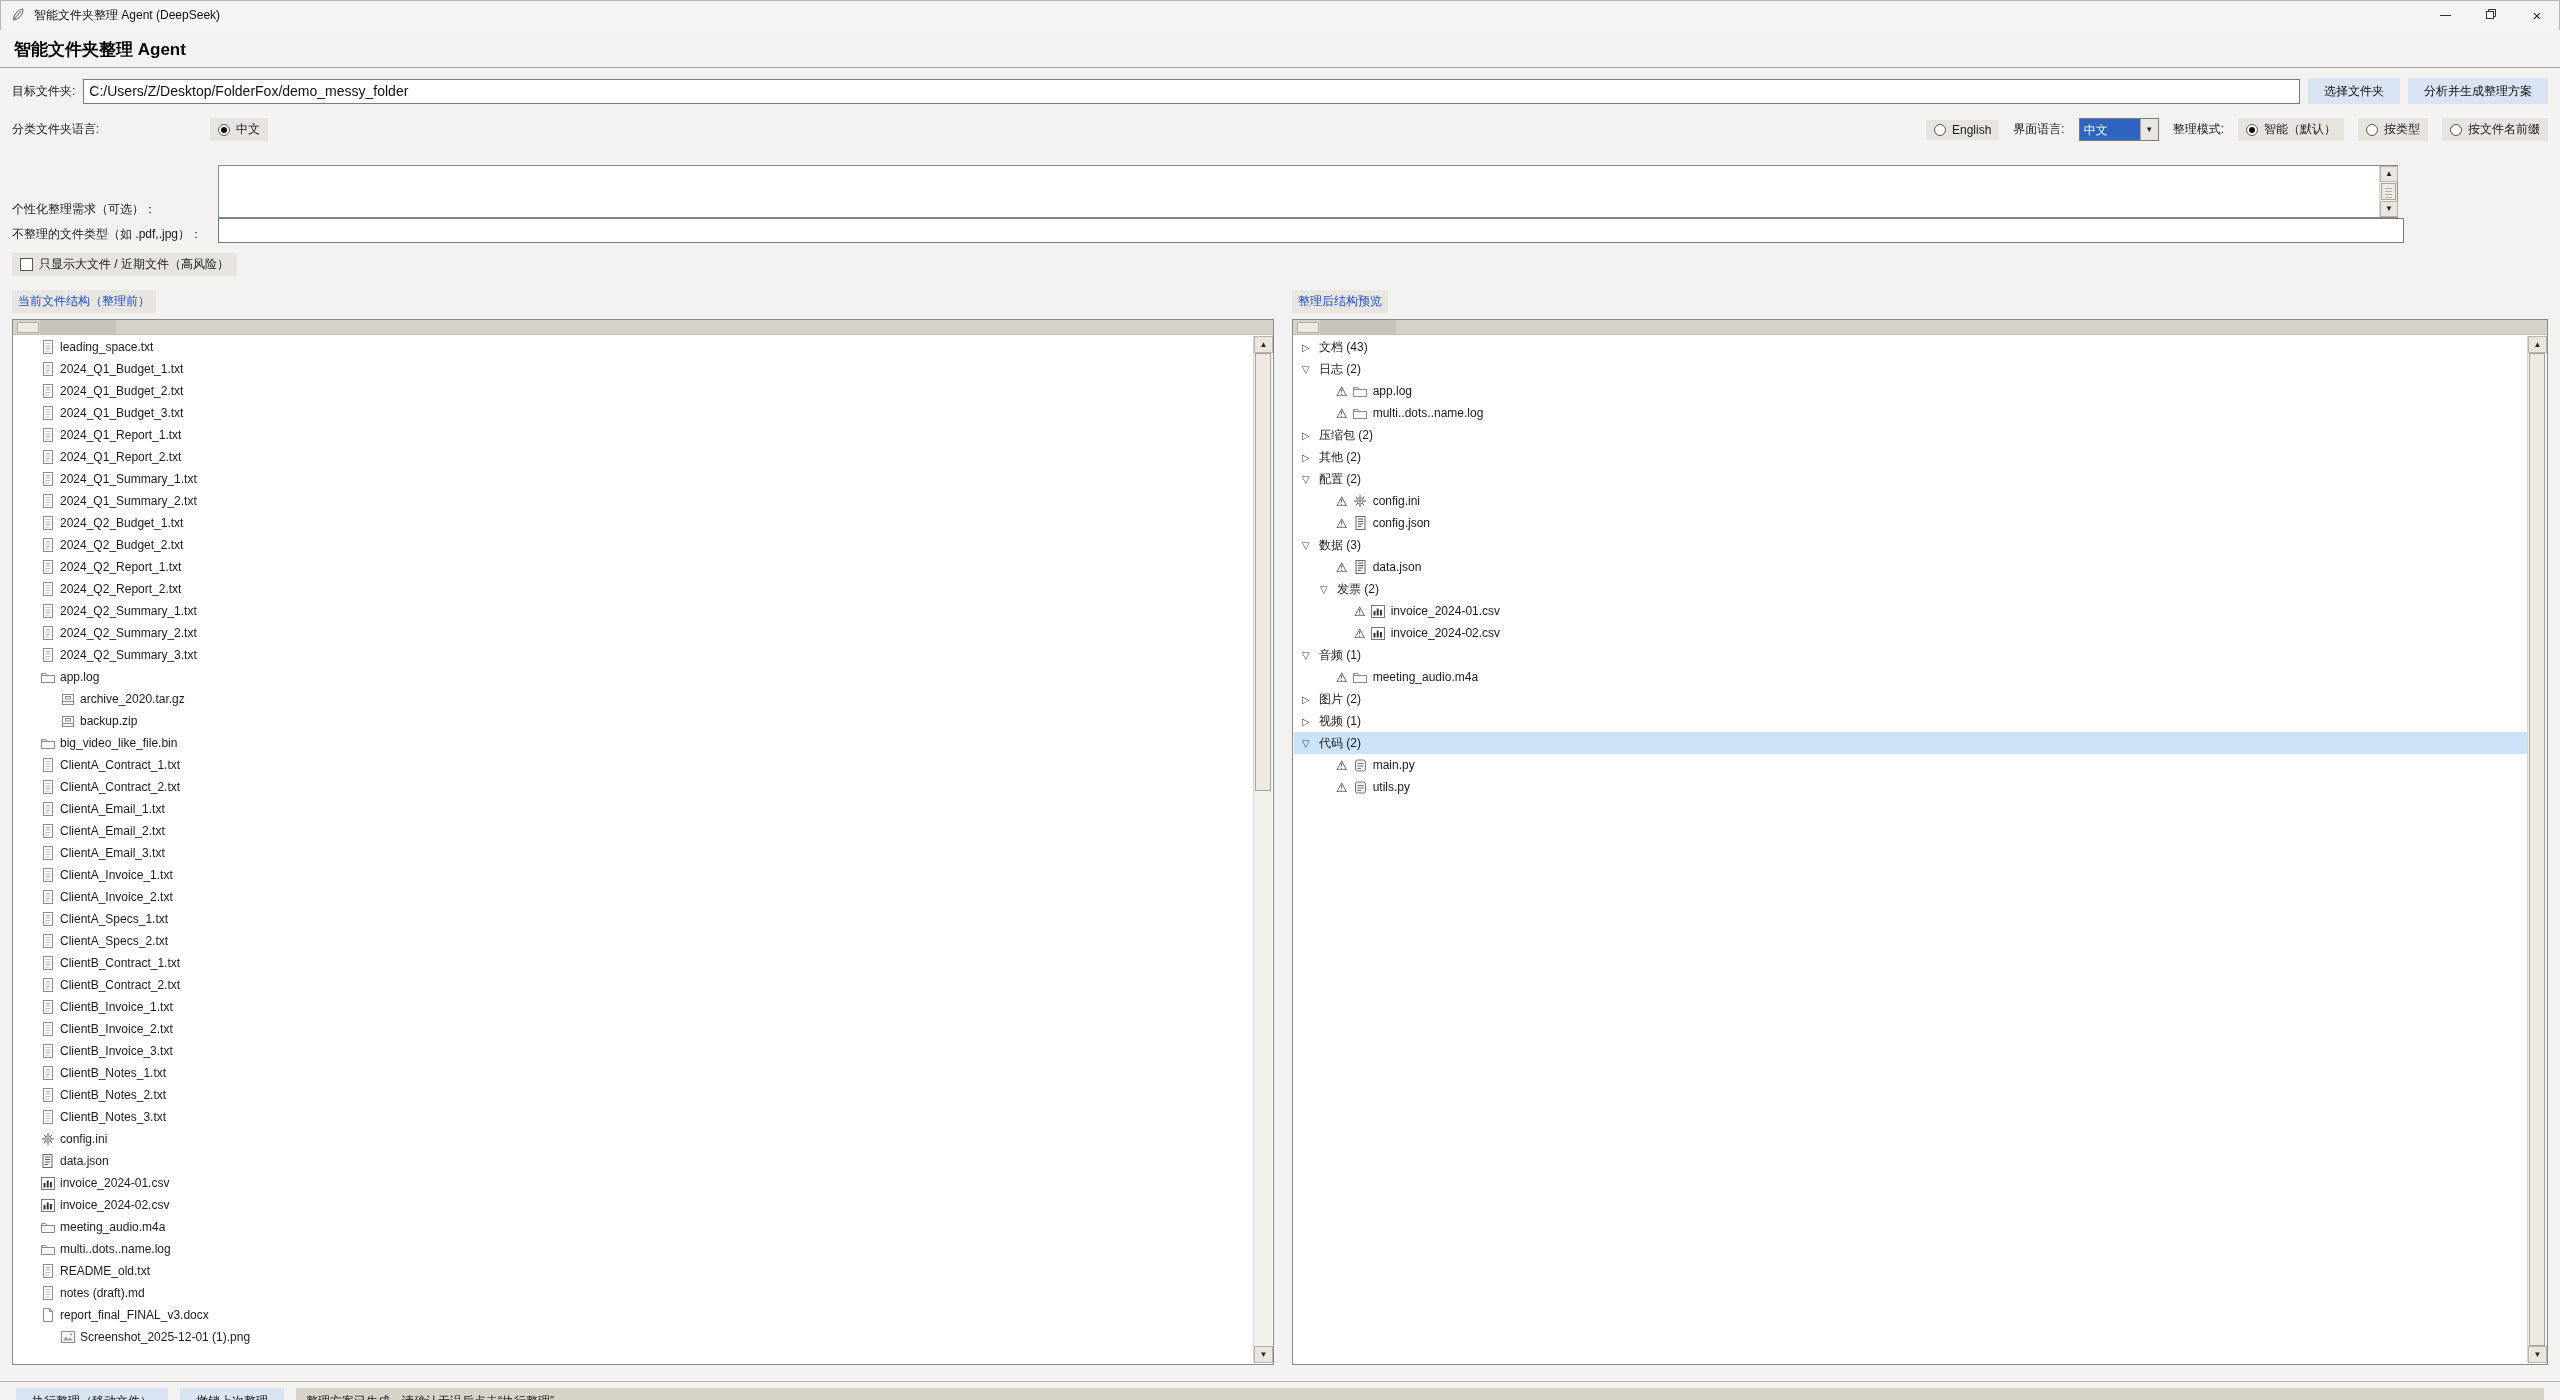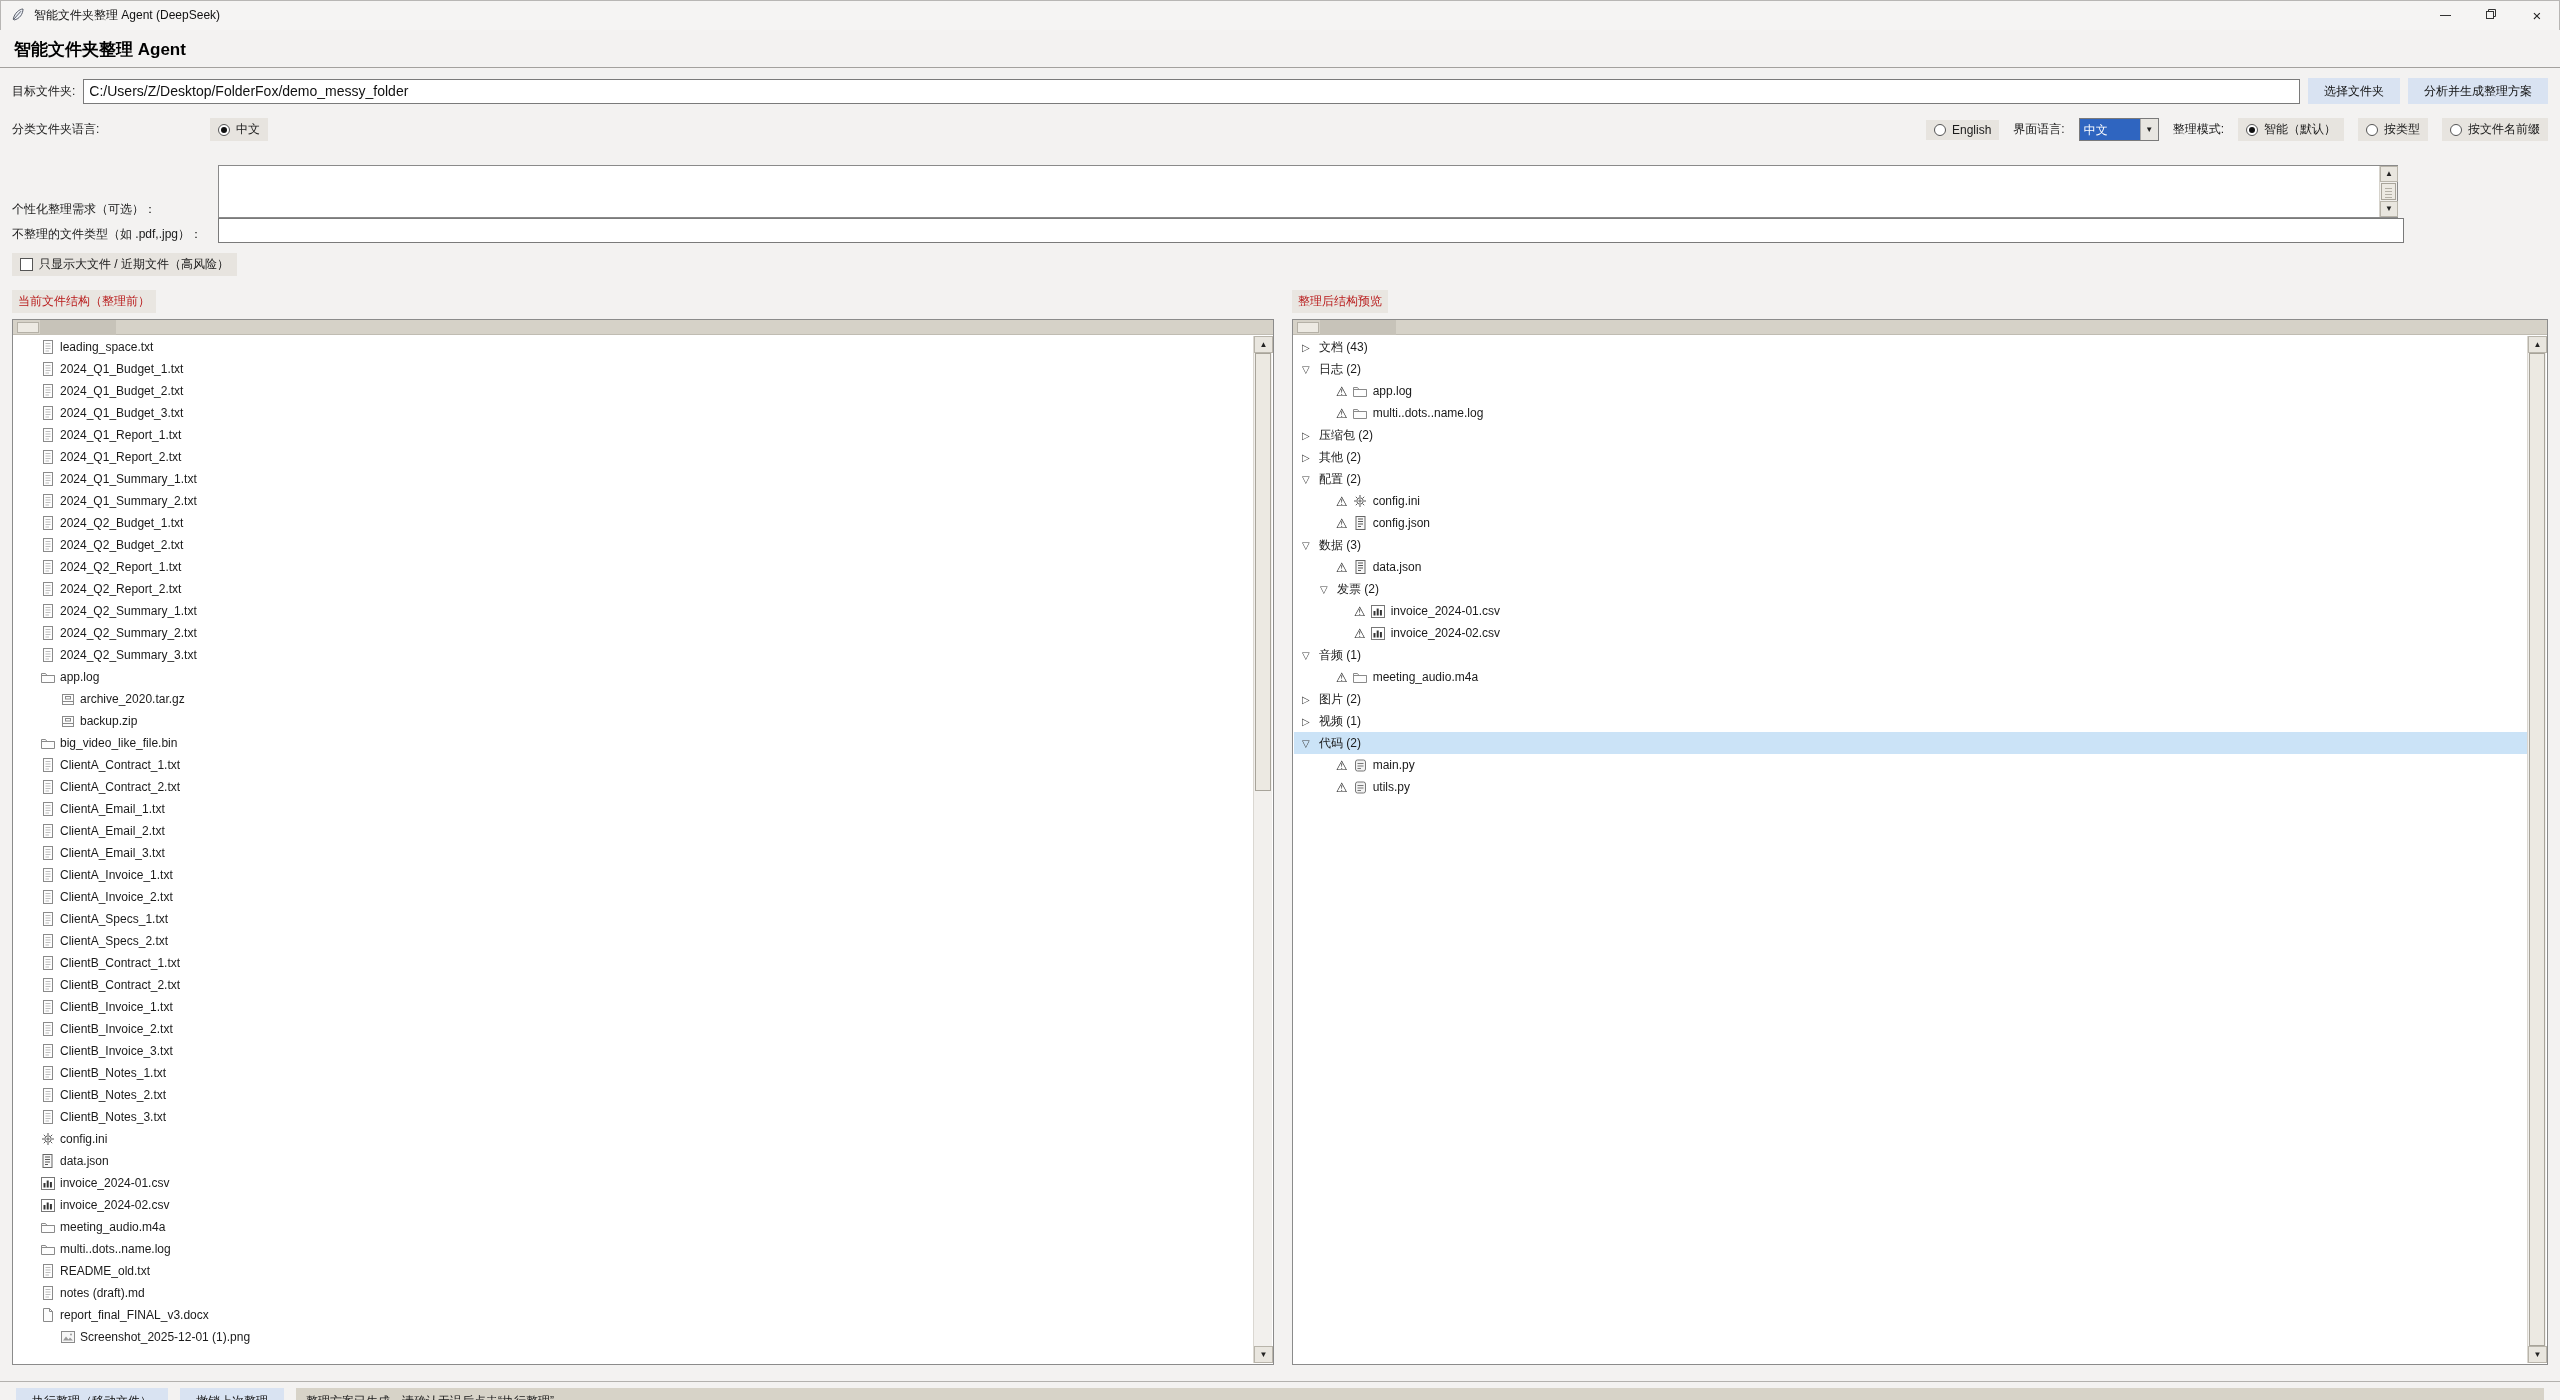--- a/index.html
+++ b/index.html
@@ -55,21 +55,21 @@
   .row-ignore { margin-top:0; display:flex; align-items:flex-end; }
   .row-ignore input { width:2186px; }
 
   .row-check { margin-top:10px; }
   .checkbox { width:13px; height:13px; border:1px solid #555; background:#fff; flex:none; }
 
   
   .panels { display:flex; gap:18px; margin-top:14px; }
   .panel-l { width:1262px; flex:none; }
   .panel-r { flex:1; }
-  .panel-title { display:inline-block; background:#e9e6e1; padding:3px 6px; color:#b91c1c; }
+  .panel-title { display:inline-block; background:#e9e6e1; padding:3px 6px; color:#1d4ed8; }
   .tree { position:relative; margin-top:6px; border:1px solid #8b8b8b; background:#fff; height:1046px; }
   .tree-head { position:absolute; top:0; left:0; right:0; height:15px; background:#d6d2c8; border-bottom:1px solid #c0bcb2; }
   .tree-head .hbox { position:absolute; left:4px; top:2px; width:22px; height:11px; background:#edeae3; border:1px solid #b5b1a7; }
   .tree-head .hseg { position:absolute; left:27px; top:0; width:76px; height:15px; background:#c7c3b9; }
   .tree-body { position:absolute; top:16px; left:1px; right:20px; bottom:1px; overflow:hidden; background:#fff; }
   .tree-row { height:22px; display:flex; align-items:center; gap:5px; padding-left:26px; white-space:nowrap; color:#1a1a1a; }
   .tree-row.indent { padding-left:46px; }
   .tree-row.selected { background:#cbe3f7; }
   .icon { display:inline-flex; width:15px; justify-content:center; flex:none; }
   .warn { font-size:13px; line-height:1; color:#222; flex:none; font-family:"DejaVu Sans",sans-serif; }

